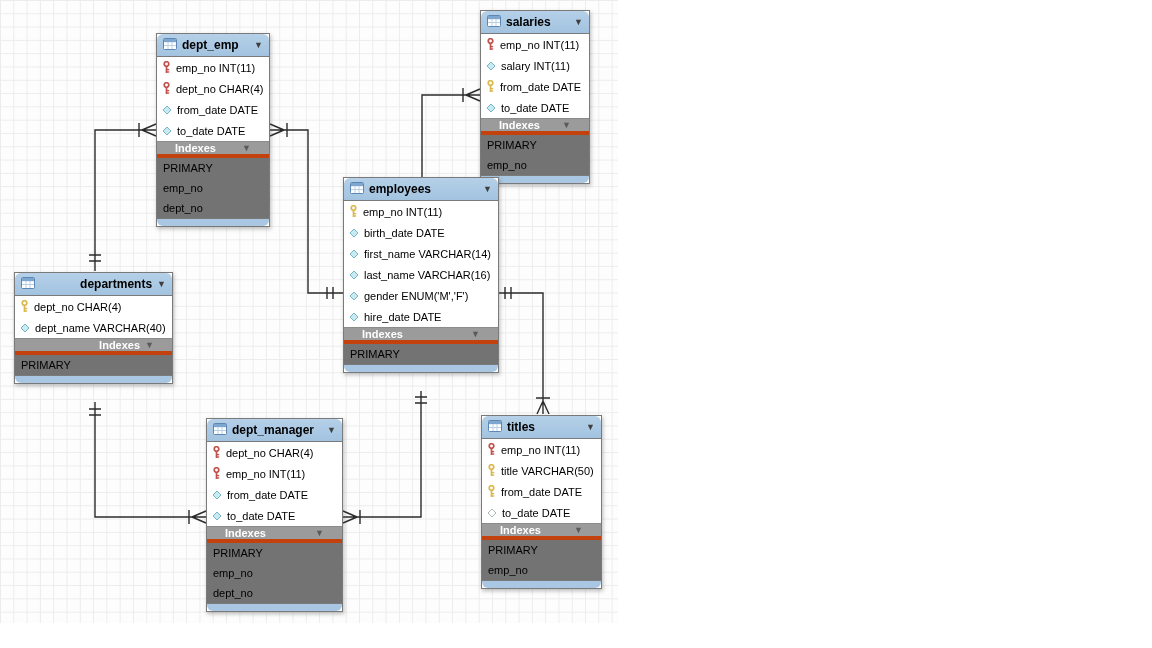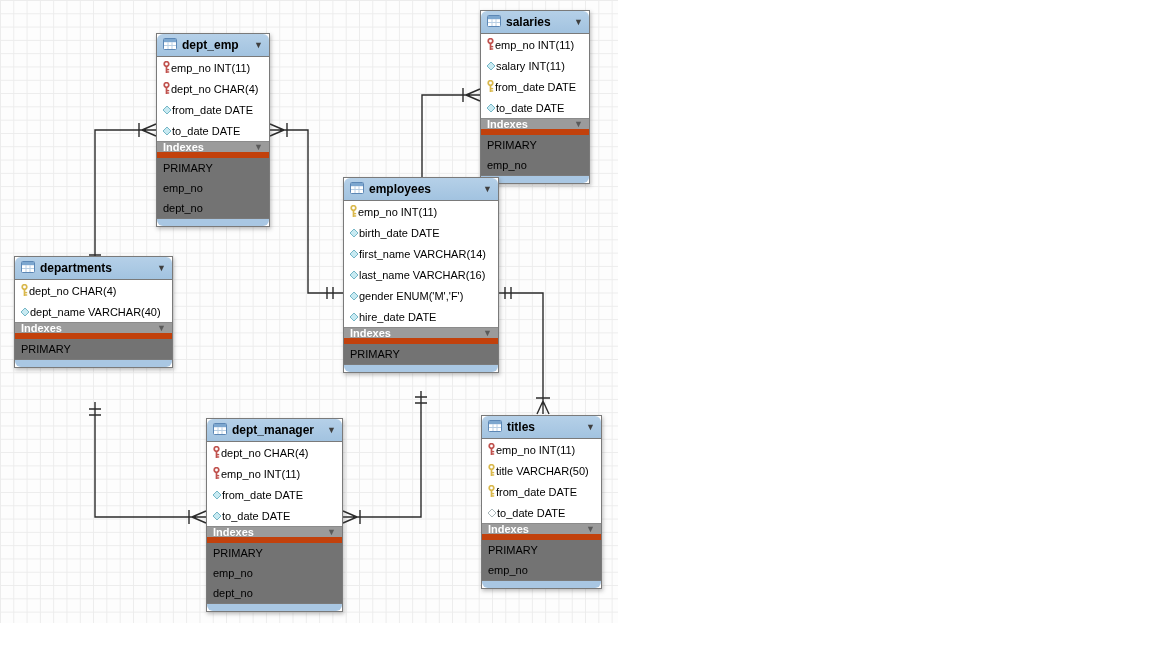--- a/index.html
+++ b/index.html
@@ -30,29 +30,29 @@
     height: 23px; display: flex; align-items: center; gap: 5px;
     padding: 0 6px;
     background: linear-gradient(#b5d0e8, #a2c3e0);
     border-bottom: 1px solid #7a7a7a;
     border-radius: 6px 6px 0 0;
     font-weight: bold; font-size: 12px;
   }
   .thead .tname { flex: 1 1 auto; white-space: nowrap; overflow: hidden; }
   .arrow { font-size: 9px; color: #3f3f3f; line-height: 1; flex: 0 0 auto; }
   .col-row {
-    height: 21px; display: flex; align-items: center; 
+    height: 21px; display: flex; align-items: center; gap: 5px;
     padding: 0 4px 0 5px; background: #fff; white-space: nowrap;
   }
   .col-row .ficon { flex: 0 0 auto; display: inline-flex; }
   .idx-head {
     height: 17px; display: flex; align-items: center; gap: 5px;
-    padding: 0 6px;
+    padding: 0 18px;
     background: #9b9b9b; color: #ffffff;
-    border-top: 1px solid #8b8b8b; border-bottom: 6px solid #c2410c;
+    border-top: 1px solid #8b8b8b; border-bottom: 4px solid #c2410c;
     font-weight: bold; font-size: 11px;
   }
   .idx-head .ilabel { flex: 1 1 auto; }
   .idx-head .arrow { color: #5a5a5a; }
   .idx-row {
     height: 20px; display: flex; align-items: center;
     padding-left: 6px; background: #737373; white-space: nowrap;
   }
   .tfoot {
     height: 8px; background: #a9c7e3;
@@ -288,21 +288,21 @@
       </div>
       <div class="idx-head">
         <span class="ilabel">Indexes</span>
         <span class="arrow">▼</span>
       </div>
       <div class="idx-row">
         <span>PRIMARY</span>
       </div>
       <div class="tfoot"></div>
     </div>
-    <div class="table" style="left: 14px; top: 256px; width: 159px;">
+    <div class="table" style="left: 14px; top: 272px; width: 159px; text-align: right;">
       <div class="thead">
         <span class="ficon"><svg width="14" height="12" viewBox="0 0 14 12">
             <rect x="0.5" y="0.5" width="13" height="11" rx="1" fill="#ffffff" stroke="#5c87b5"></rect>
             <rect x="1" y="1" width="12" height="3.2" fill="#7da7cf"></rect>
             <line x1="1" y1="7.5" x2="13" y2="7.5" stroke="#b9cfe4"></line>
             <line x1="5" y1="4.2" x2="5" y2="11" stroke="#b9cfe4"></line>
             <line x1="9" y1="4.2" x2="9" y2="11" stroke="#b9cfe4"></line>
           </svg></span>
         <span class="tname">departments</span>
         <span class="arrow">▼</span>

